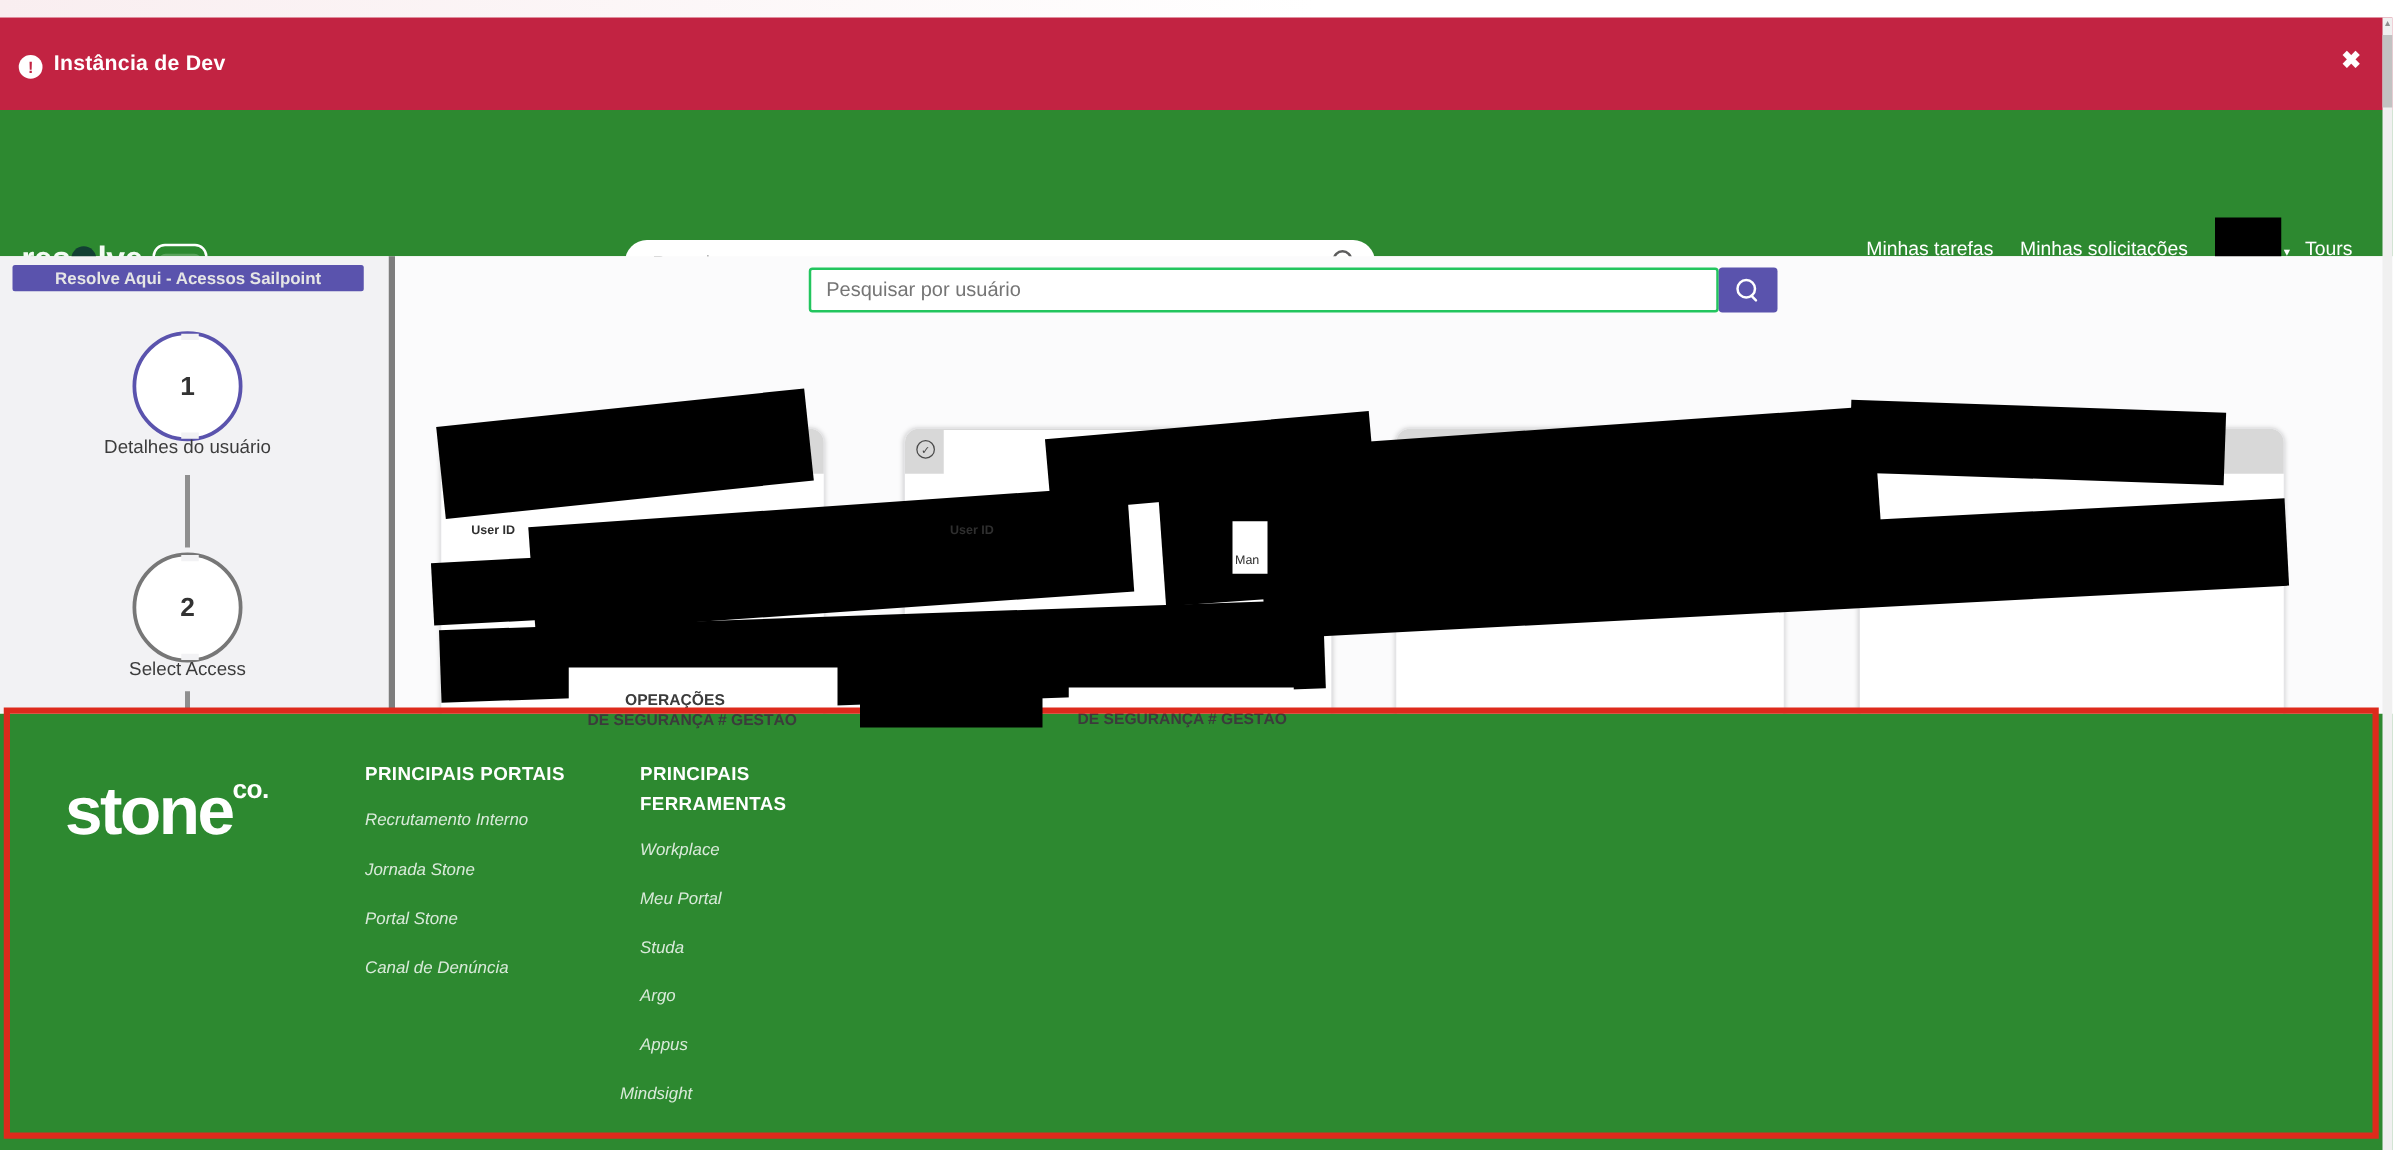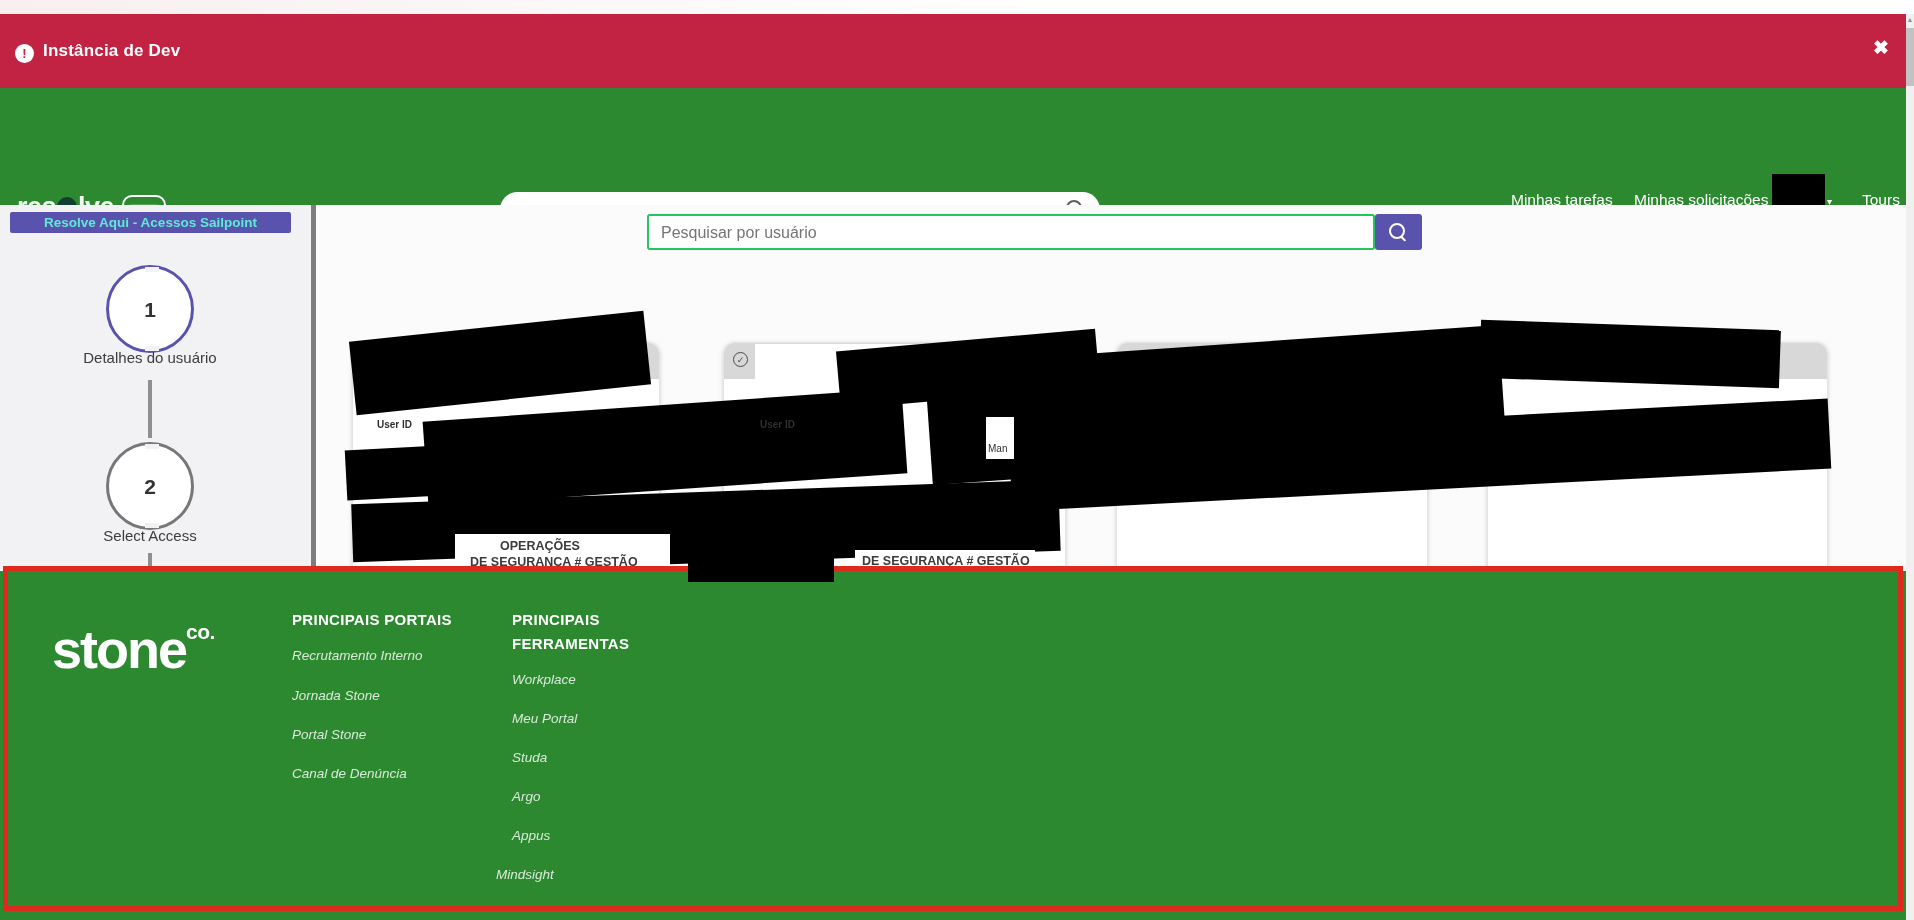--- a/index.html
+++ b/index.html
@@ -27,30 +27,30 @@
   .logo-badge{margin-left:8px;border:2px solid #ffffff;border-radius:10px;padding:1px 3px;display:inline-block;}
   .logo-badge-in{background:rgba(255,255,255,.22);border-radius:7px;padding:1px 6px;font-size:8px;font-weight:bold;
     letter-spacing:.5px;color:#fff;display:inline-block;}
   .hdr-search{left:500px;top:104px;width:600px;height:35px;background:#fff;border-radius:18px;border:none;}
   .hdr-search input{position:absolute;left:20px;top:4px;width:520px;height:26px;border:none;outline:none;
     font-size:15px;color:#444;font-family:"Liberation Sans",sans-serif;background:transparent;}
   .lens{width:12px;height:12px;border:2px solid #5c5c5c;border-radius:50%;position:relative;display:inline-block;}
   .lens:after{content:"";position:absolute;width:2px;height:7px;background:#5c5c5c;transform:rotate(-45deg);
     left:11px;top:10px;border-radius:1px;}
   .hdr-lens{left:1066px;top:112px;}
-  .hdr-link{top:103px;color:#fff;font-size:15.5px;cursor:pointer;margin-left:18px;}
+  .hdr-link{top:103px;color:#fff;font-size:15.5px;cursor:pointer;}
   .avatar{left:1772px;top:86px;width:53px;height:48px;background:#000;}
   .avatar-caret{left:1827px;top:108px;color:#fff;font-size:10px;}
   .nav-item{top:165px;color:#ffffff;font-size:15.5px;cursor:pointer;}
   .nav-caret{font-size:11px;margin-left:6px;}
 
   
   .sidebar{left:0;top:205px;width:311px;height:365px;background:#f2f2f4;}
   .sidebar-divider{left:311px;top:205px;width:5px;height:365px;background:#7d7d7d;}
-  .side-badge{left:10px;top:212px;width:281px;height:21px;background:#5a53ad;border-radius:2px;color:#5eead4;
+  .side-badge{left:10px;top:212px;width:281px;height:21px;background:#5a53ad;border-radius:2px;color:#e5e5e5;
     font-size:13.5px;font-weight:bold;text-align:center;line-height:21px;}
   .step-circle{width:88px;height:88px;border-radius:50%;background:#fff;box-sizing:border-box;
     text-align:center;line-height:84px;font-size:21px;font-weight:bold;color:#333;}
   .step-circle:before,.step-circle:after{content:"";position:absolute;left:36px;width:14px;height:5px;background:#f2f2f4;}
   .step-circle:before{top:-1px;} .step-circle:after{bottom:-1px;}
   .step1{left:106px;top:265px;border:3px solid #5a53ad;position:absolute;}
   .step2{left:106px;top:442px;border:3px solid #777777;position:absolute;}
   .step-label{width:240px;left:30px;text-align:center;font-size:15px;color:#3c3c3c;}
   .connector{left:148px;width:4px;background:#8f8f8f;}
 
@@ -63,21 +63,21 @@
   .us-btn{left:1375px;top:214px;width:47px;height:36px;background:#5a53ad;border-radius:3px;cursor:pointer;}
   .us-btn .lens{border-color:#fff;left:14px;top:9px;position:absolute;}
   .us-btn .lens:after{background:#fff;}
 
   .card{top:342px;height:231px;background:#fff;border:1px solid #e4e4e6;border-radius:12px 12px 4px 4px;
     box-shadow:0 1px 4px rgba(0,0,0,.18);box-sizing:border-box;}
   .card-header{position:absolute;left:0;top:0;width:100%;height:36px;background:#d8d8d8;border-radius:11px 11px 0 0;}
   .card-check{position:absolute;left:9px;top:9px;width:15px;height:15px;border:1.6px solid #4a4a4a;border-radius:50%;
     font-size:9px;line-height:14px;text-align:center;color:#4a4a4a;box-sizing:border-box;}
   .fieldlabel{font-size:10px;font-weight:bold;color:#2f2f2f;}
-  .fragment{font-size:12.5px;font-weight:bold;color:#3b3b3b;white-space:nowrap;}
+  .fragment{font-size:12.5px;font-weight:bold;color:#3b3b3b;white-space:nowrap;margin-top:14px;}
   .white-patch{background:#ffffff;}
   .redact{background:#000;}
 
   
   .footer{left:0;top:571px;width:1914px;height:349px;background:#2d8930;}
   .annotation{left:3px;top:566px;width:1890px;height:335px;border:5px solid #dd2a1c;pointer-events:none;z-index:25;}
   .stone-logo{left:52px;top:622px;color:#fff;display:flex;align-items:flex-start;}
   .stone-word{font-size:54px;font-weight:bold;letter-spacing:-2px;line-height:54px;}
   .stone-sup{font-size:21px;font-weight:bold;margin-top:-2px;letter-spacing:-.5px;}
   .foot-head{color:#ffffff;font-size:15px;font-weight:bold;letter-spacing:.3px;line-height:24px;}

